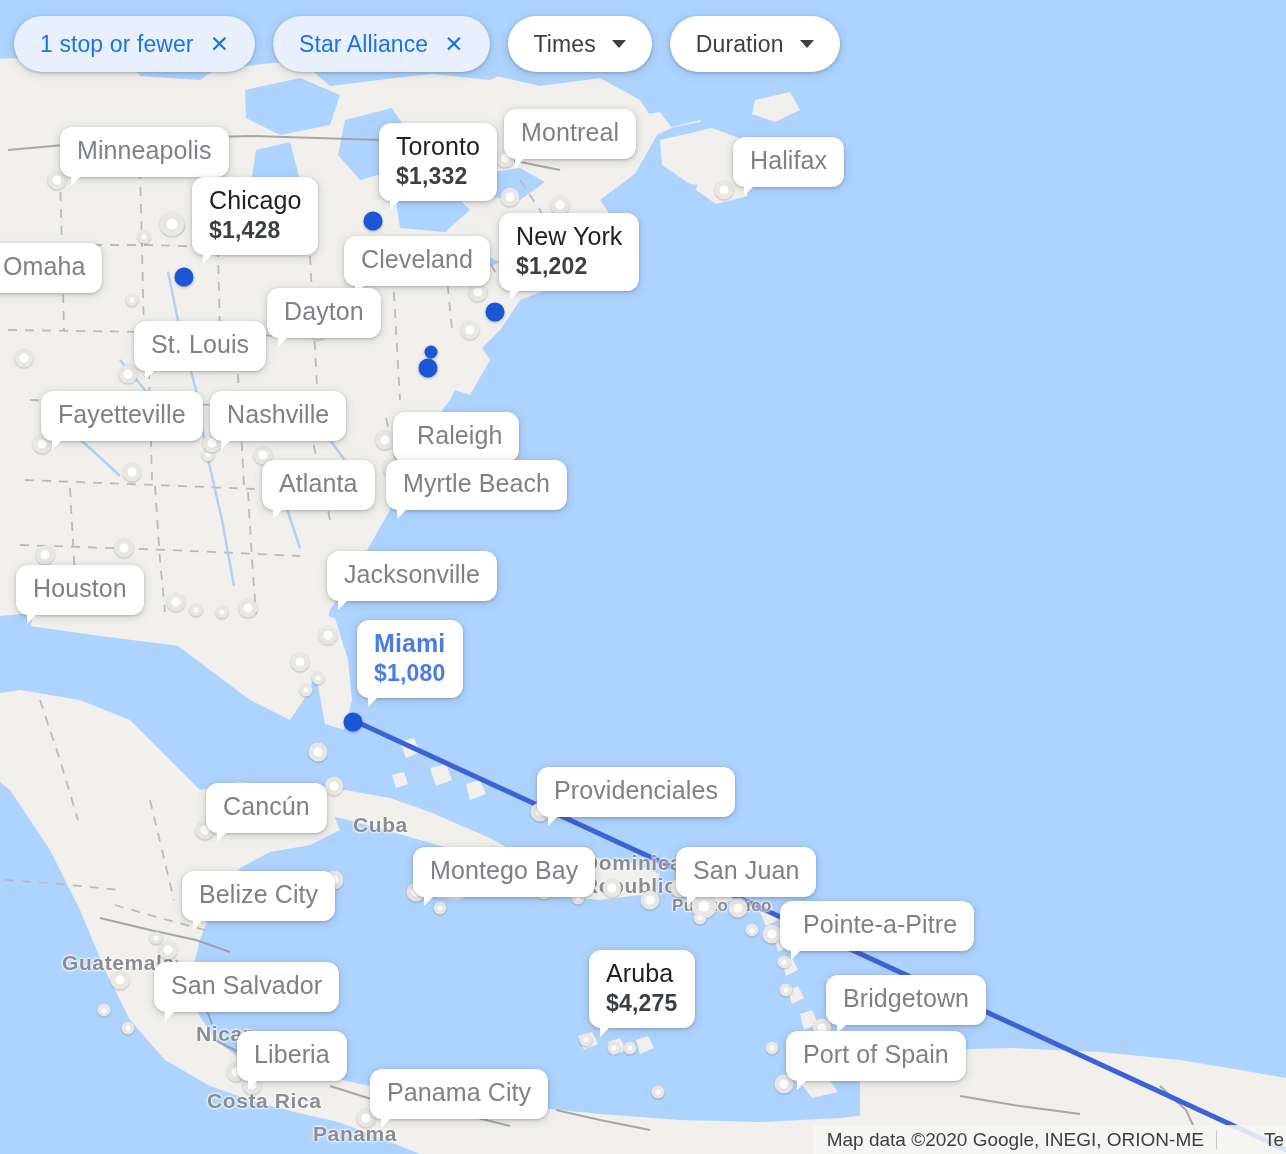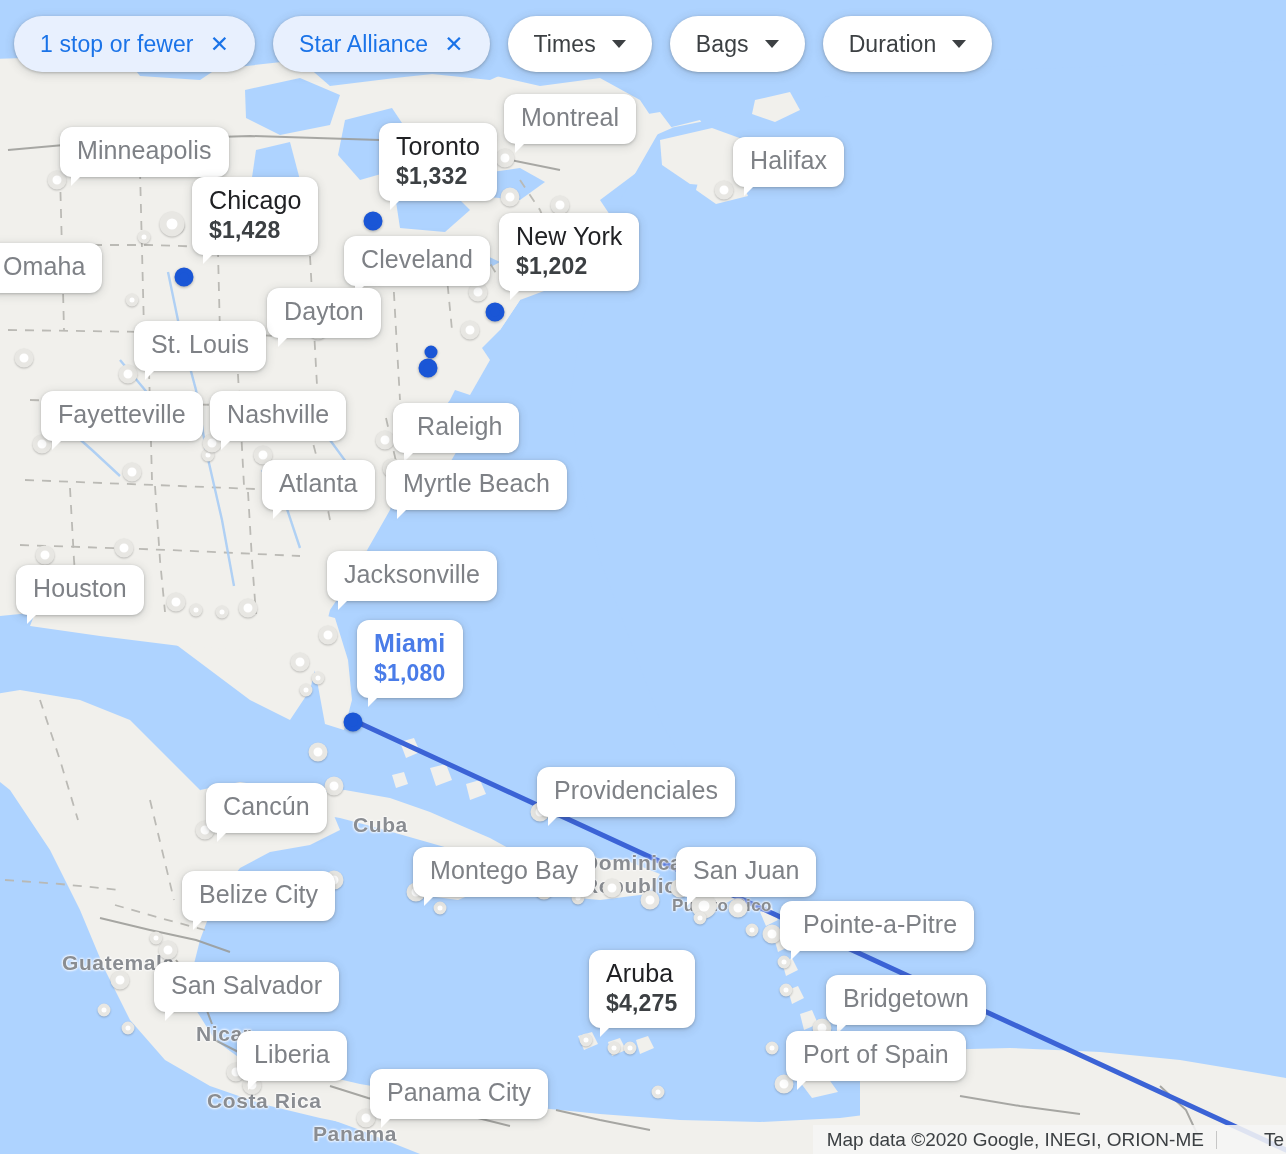--- a/index.html
+++ b/index.html
@@ -371,31 +371,31 @@
         <div class="geo-name small" style="left: 672px; top: 896px;">Puerto Rico</div>
         <div class="geo-name" style="left: 62px; top: 951px;">Guatemala</div>
         <div class="geo-name" style="left: 196px; top: 1022px;">Nicar</div>
         <div class="geo-name" style="left: 207px; top: 1089px;">Costa Rica</div>
         <div class="geo-name" style="left: 313px; top: 1122px;">Panama</div>
       </div>
 
     <div id="city-layer">
         <div class="city-label tail-bl" style="left: 60px; top: 127px;"><span class="cname">Minneapolis</span></div>
         <div class="city-label tail-bl priced" style="left: 379px; top: 123px;"><span class="cname">Toronto</span><span class="cprice">$1,332</span></div>
-        <div class="city-label tail-bl" style="left: 504px; top: 94px; border-radius: 12px;"><span class="cname">Montreal</span></div>
+        <div class="city-label tail-bl" style="left: 504px; top: 109px; border-radius: 12px;"><span class="cname">Montreal</span></div>
         <div class="city-label tail-bl" style="left: 733px; top: 137px;"><span class="cname">Halifax</span></div>
         <div class="city-label tail-bl priced" style="left: 192px; top: 177px;"><span class="cname">Chicago</span><span class="cprice">$1,428</span></div>
         <div class="city-label tail-bl" style="left: 344px; top: 236px;"><span class="cname">Cleveland</span></div>
         <div class="city-label tail-bl priced" style="left: 499px; top: 213px;"><span class="cname">New York</span><span class="cprice">$1,202</span></div>
         <div class="city-label no-tail" style="left: -14px; top: 243px;"><span class="cname">Omaha</span></div>
         <div class="city-label tail-bl" style="left: 267px; top: 288px;"><span class="cname">Dayton</span></div>
         <div class="city-label tail-bl" style="left: 134px; top: 321px;"><span class="cname">St. Louis</span></div>
         <div class="city-label tail-bl" style="left: 41px; top: 391px;"><span class="cname">Fayetteville</span></div>
         <div class="city-label tail-bl" style="left: 210px; top: 391px;"><span class="cname">Nashville</span></div>
-        <div class="city-label tail-bl" style="left: 393px; top: 403px; padding-left: 24px;"><span class="cname">Raleigh</span></div>
+        <div class="city-label tail-bl" style="left: 393px; top: 412px; padding-left: 24px;"><span class="cname">Raleigh</span></div>
         <div class="city-label tail-bl" style="left: 262px; top: 460px;"><span class="cname">Atlanta</span></div>
         <div class="city-label tail-bl" style="left: 386px; top: 460px;"><span class="cname">Myrtle Beach</span></div>
         <div class="city-label tail-bl" style="left: 16px; top: 565px;"><span class="cname">Houston</span></div>
         <div class="city-label tail-bl" style="left: 327px; top: 551px;"><span class="cname">Jacksonville</span></div>
         <div class="city-label tail-bl selected priced" style="left: 357px; top: 620px;"><span class="cname">Miami</span><span class="cprice">$1,080</span></div>
         <div class="city-label tail-bl" style="left: 206px; top: 783px;"><span class="cname">Cancún</span></div>
         <div class="city-label tail-bl" style="left: 537px; top: 767px;"><span class="cname">Providenciales</span></div>
         <div class="city-label tail-bl" style="left: 413px; top: 847px;"><span class="cname">Montego Bay</span></div>
         <div class="city-label tail-bl" style="left: 676px; top: 847px;"><span class="cname">San Juan</span></div>
         <div class="city-label tail-bl" style="left: 182px; top: 871px;"><span class="cname">Belize City</span></div>
@@ -416,24 +416,20 @@
       </div>
       <div class="chip active">
         <span>Star Alliance</span>
         <span class="chip-x">✕</span>
       </div>
       <div class="chip">
         <span>Times</span>
         <span class="caret"></span>
       </div>
       <div class="chip">
-        <span>Bags</span>
-        <span class="caret"></span>
-      </div>
-      <div class="chip">
         <span>Duration</span>
         <span class="caret"></span>
       </div>
     </div>
 
   <div id="attribution">
     <span>Map data ©2020 Google, INEGI, ORION-ME</span>
     <span class="sep"></span>
     <span class="terms">Te</span>
   </div>

